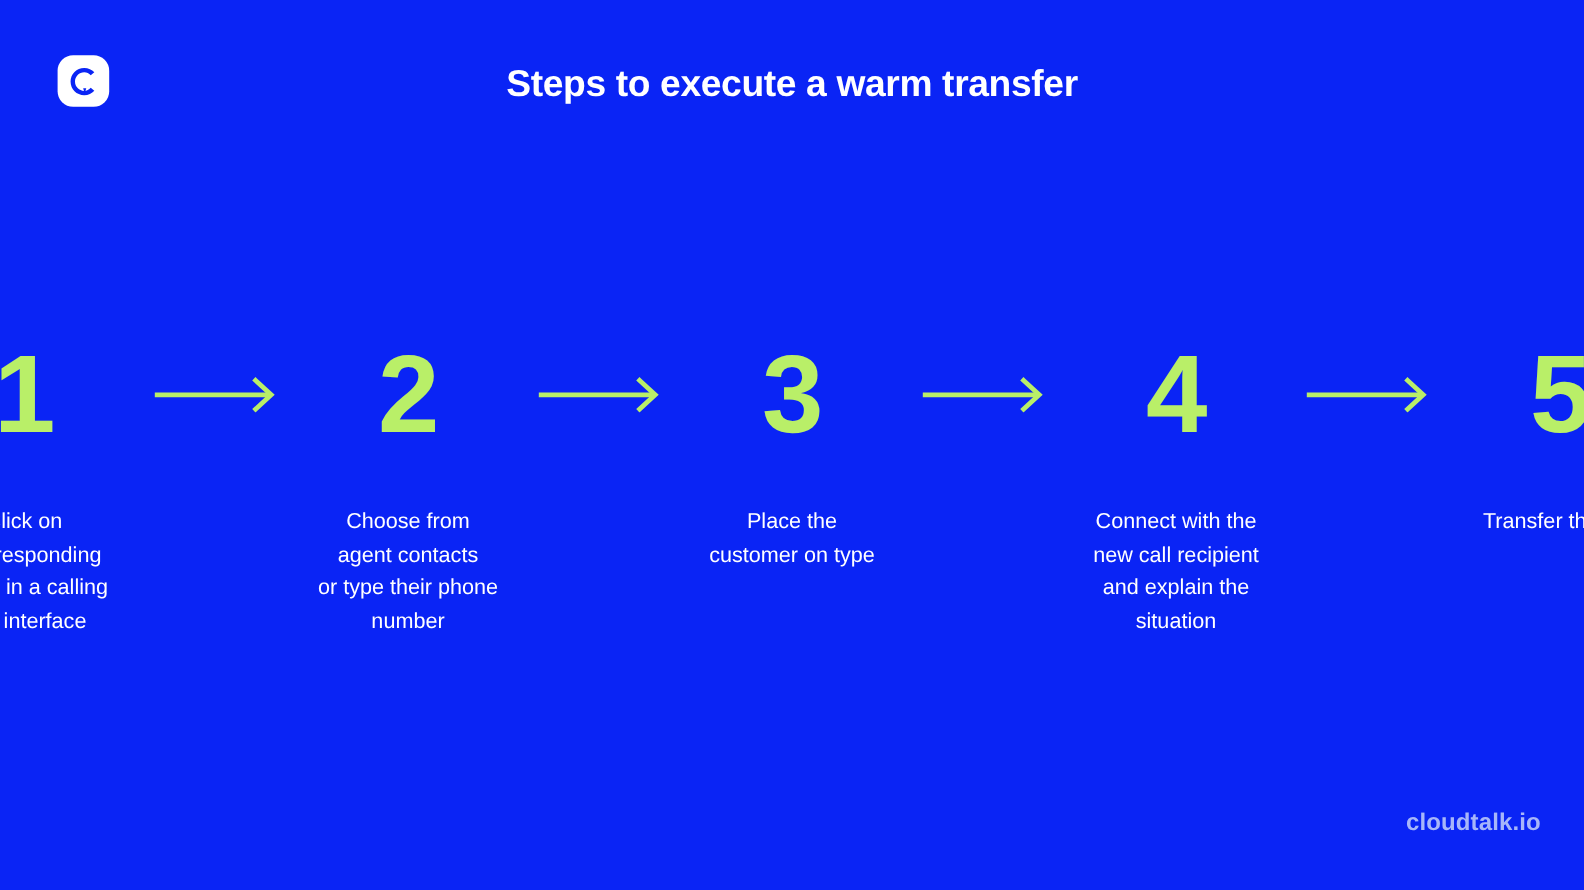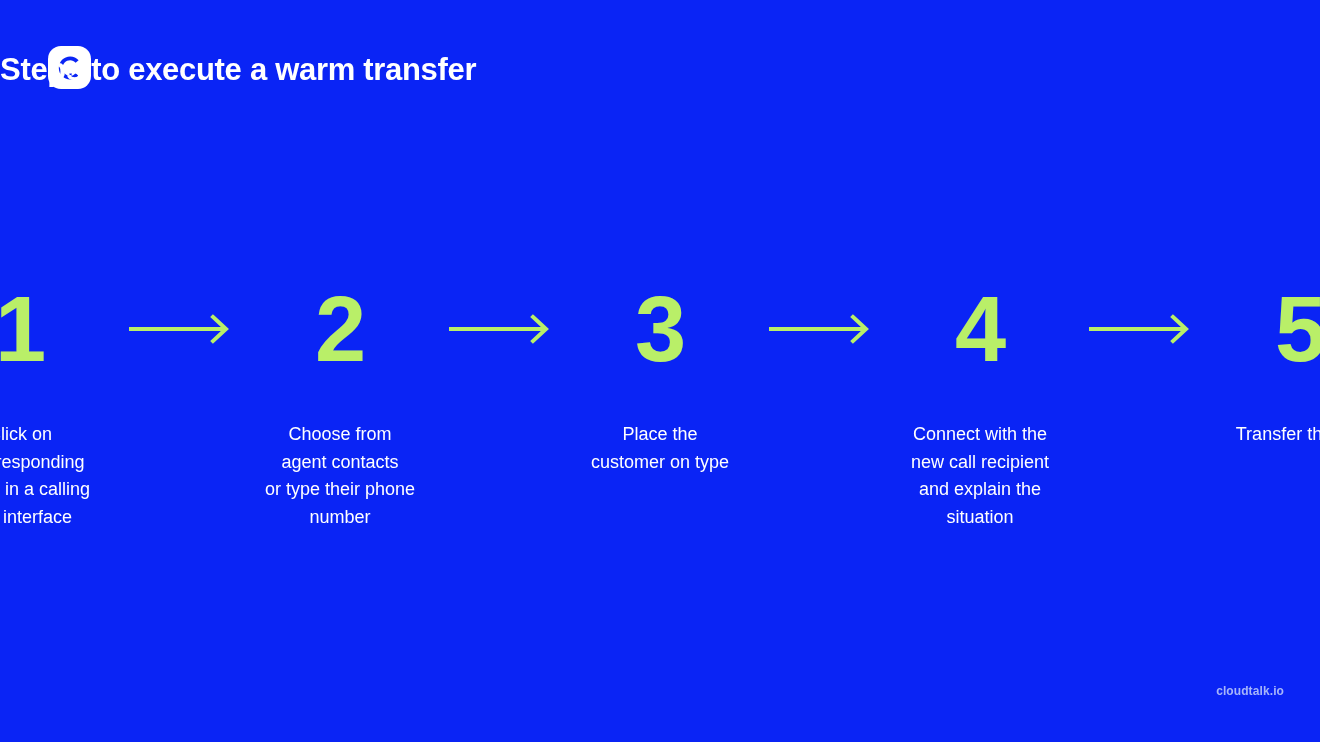--- a/index.html
+++ b/index.html
@@ -29,21 +29,21 @@
     justify-content: center;
   }
   .logo svg { display: block; }
 
   
   .title {
     position: absolute;
     left: 0;
     right: 0;
     top: 48px;
-    text-align: left;
+    text-align: center;
     color: #ffffff;
     font-size: 31px;
     font-weight: bold;
     letter-spacing: -0.3px;
     line-height: 44px;
   }
 
   
   .steps {
     position: absolute;
@@ -95,21 +95,21 @@
     justify-content: center;
   }
   .arrow svg { display: block; }
 
   
   .footer {
     position: absolute;
     right: 36px;
     bottom: 44px;
     color: #a7b6f9;
-    font-size: 12px;
+    font-size: 20px;
     font-weight: bold;
     letter-spacing: 0.1px;
   }
 </style>
 </head>
 <body>
 
 <div class="logo">
   <span>
     <svg width="30" height="30" viewBox="0 0 30 30" aria-hidden="true">

